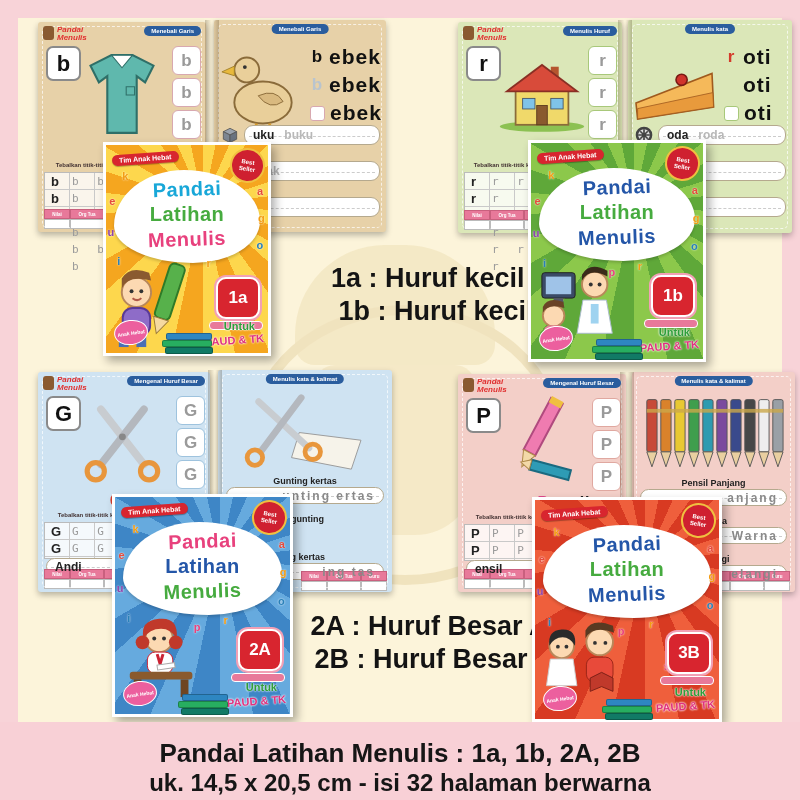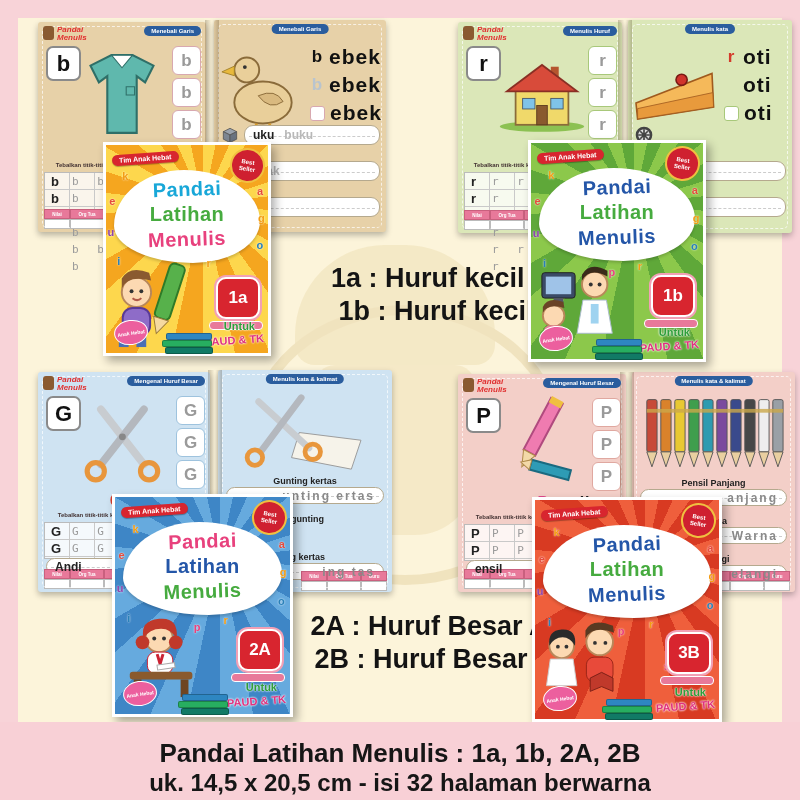--- a/index.html
+++ b/index.html
@@ -336,20 +336,24 @@
           <span class="lead-box"></span>
           <span class="mword">oti</span>
         </div>
       <div class="wrow" style="top:104px">
         <svg class="licon" viewBox="0 0 24 24">
           <circle cx="12" cy="12" r="10" fill="#444"></circle>
             <circle cx="12" cy="12" r="7" fill="#ddd"></circle>
           <path d="M12 5v14 M5 12h14 M7.5 7.5l9 9 M16.5 7.5l-9 9" stroke="#444" stroke-width="2"></path>
           <circle cx="12" cy="12" r="2" fill="#444"></circle>
         </svg>
+        <span class="wline">
+            <b class="written">oda</b>
+            <b class="ghostw">roda</b>
+          </span>
       </div>
       <div class="wrow" style="top:140px">
         <span class="wline">
             <b class="ghostw">rautan</b>
           </span>
       </div>
       <div class="wrow" style="top:176px">
         <span class="wline">
             <b class="ghostw">rantai</b>
           </span>

